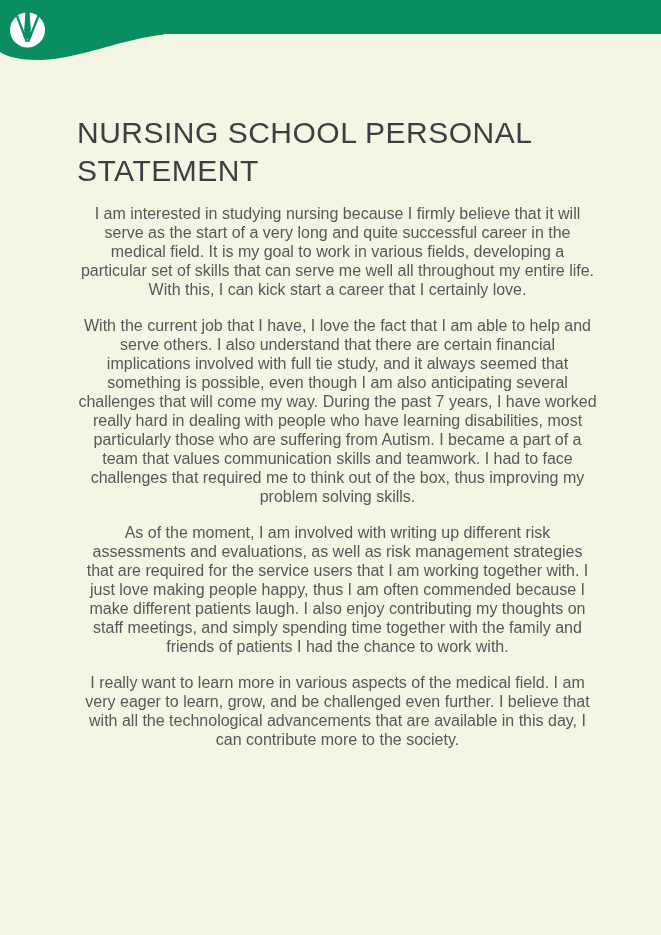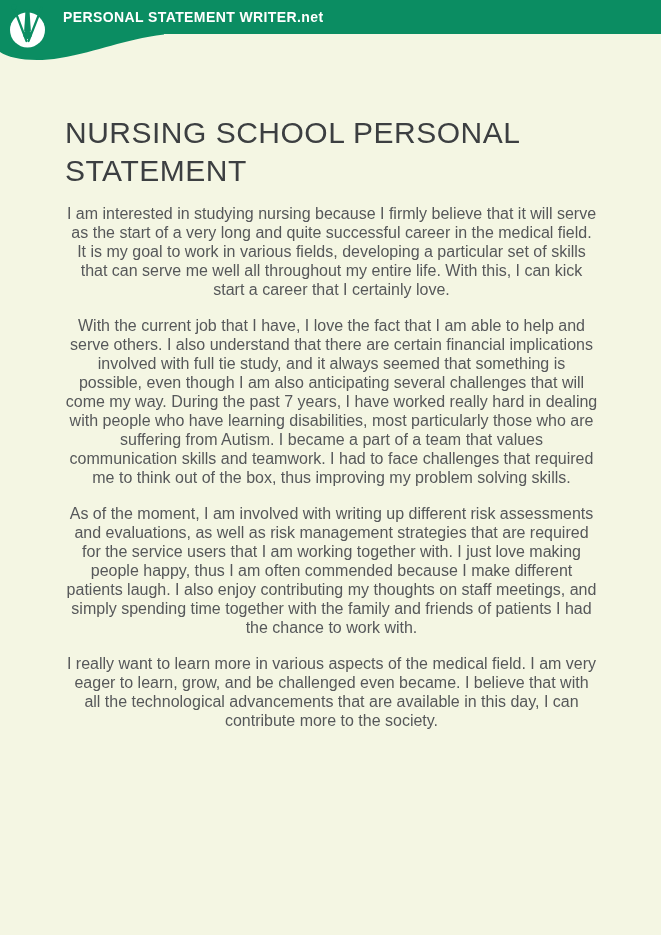--- a/index.html
+++ b/index.html
@@ -45,20 +45,21 @@
     font-size: 14px;
     font-weight: bold;
     letter-spacing: 0.4px;
     white-space: nowrap;
     cursor: pointer;
   }
   main.content {
     position: relative;
     z-index: 1;
     padding: 0 63px 0 65px;
+    margin-left: 12px;
   }
   h1.doc-title {
     margin: 114px 0 14px 0;
     font-size: 30px;
     line-height: 38px;
     font-weight: 400;
     letter-spacing: 0.5px;
     color: var(--heading-color);
   }
   p.doc-paragraph {
@@ -81,22 +82,21 @@
 
     <g>
       <circle cx="27.5" cy="30" r="17.5" fill="#FFFFFF"></circle>
       <line x1="26.5" y1="41" x2="14" y2="8" stroke="#0B8D62" stroke-width="2.2" stroke-linecap="round"></line>
       <line x1="28.5" y1="41" x2="41.5" y2="8" stroke="#0B8D62" stroke-width="2.2" stroke-linecap="round"></line>
       <circle cx="14" cy="6.8" r="2.6" class="green-fill"></circle>
       <polygon points="25.6,9 29.4,9 30.9,31.5 24.1,31.5" class="green-fill"></polygon>
       <circle cx="27.5" cy="34.8" r="4.3" class="green-fill"></circle>
     </g>
   </svg>
-  <div class="brand">PERSONAL STATEMENT WRITER.net</div>
 </header>
 
 <main class="content">
   <h1 class="doc-title">NURSING SCHOOL PERSONAL STATEMENT</h1>
   <p class="doc-paragraph">I am interested in studying nursing because I firmly believe that it will serve as the start of a very long and quite successful career in the medical field. It is my goal to work in various fields, developing a particular set of skills that can serve me well all throughout my entire life. With this, I can kick start a career that I certainly love.</p>
   <p class="doc-paragraph">With the current job that I have, I love the fact that I am able to help and serve others. I also understand that there are certain financial implications involved with full tie study, and it always seemed that something is possible, even though I am also anticipating several challenges that will come my way. During the past 7 years, I have worked really hard in dealing with people who have learning disabilities, most particularly those who are suffering from Autism. I became a part of a team that values communication skills and teamwork. I had to face challenges that required me to think out of the box, thus improving my problem solving skills.</p>
   <p class="doc-paragraph">As of the moment, I am involved with writing up different risk assessments and evaluations, as well as risk management strategies that are required for the service users that I am working together with. I just love making people happy, thus I am often commended because I make different patients laugh. I also enjoy contributing my thoughts on staff meetings, and simply spending time together with the family and friends of patients I had the chance to work with.</p>
-  <p class="doc-paragraph">I really want to learn more in various aspects of the medical field. I am very eager to learn, grow, and be challenged even became. I believe that with all the technological advancements that are available in this day, I can contribute more to the society.</p>
+  <p class="doc-paragraph">I really want to learn more in various aspects of the medical field. I am very eager to learn, grow, and be challenged even further. I believe that with all the technological advancements that are available in this day, I can contribute more to the society.</p>
 </main>
 
 </body></html>

